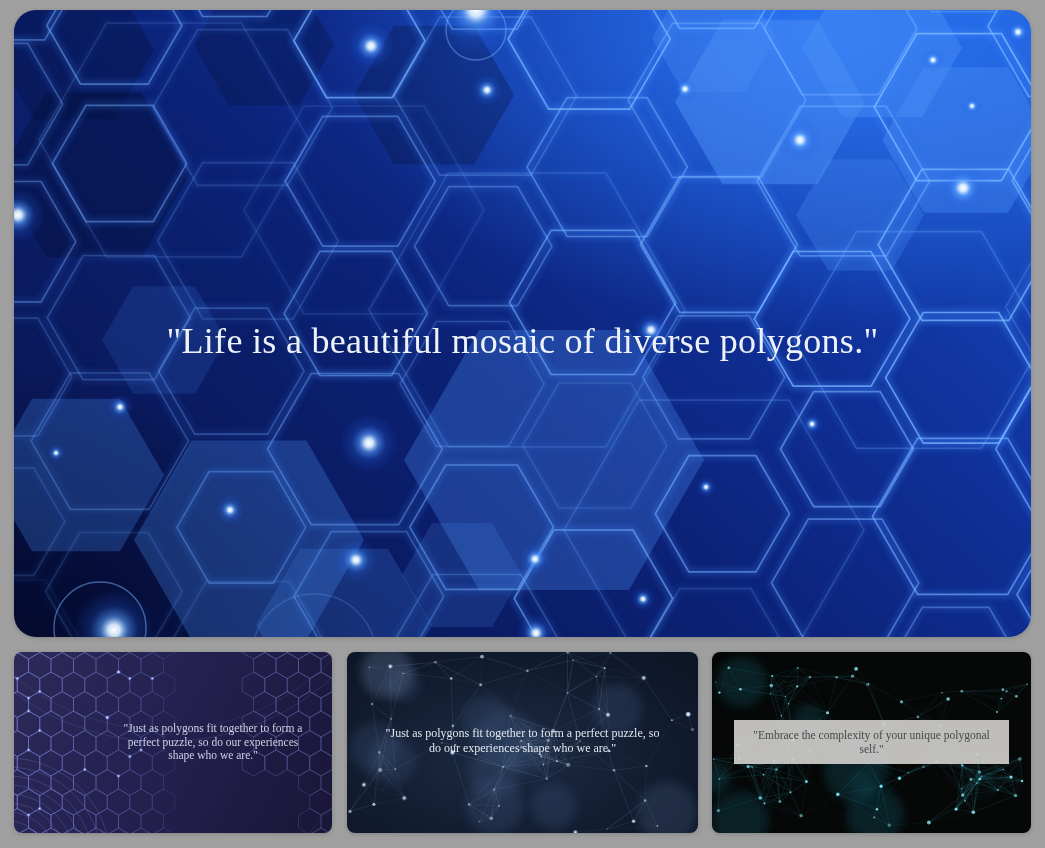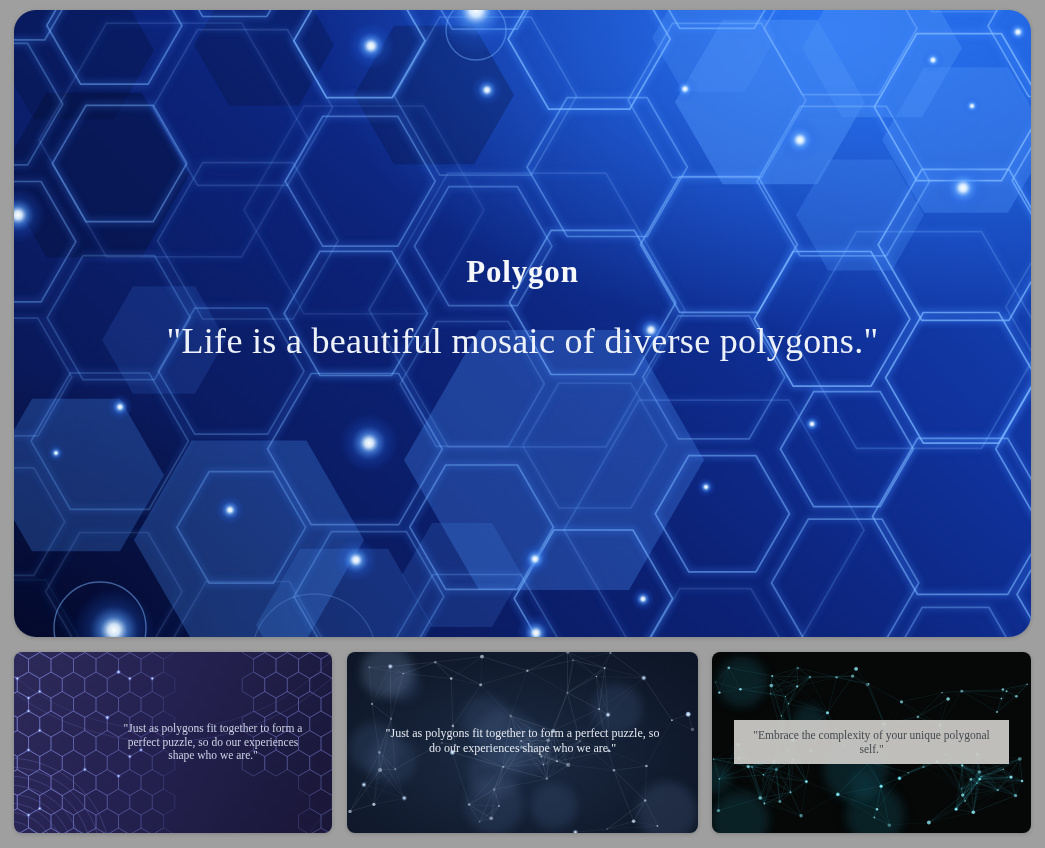--- a/index.html
+++ b/index.html
@@ -243,21 +243,20 @@
         <circle cx="637" cy="320" r="18" fill="url(#dotG)"></circle>
         <circle cx="798" cy="414" r="11" fill="url(#dotG)"></circle>
         <circle cx="521" cy="549" r="16" fill="url(#dotG)"></circle>
         <circle cx="692" cy="477" r="10" fill="url(#dotG)"></circle>
         <circle cx="629" cy="589" r="12" fill="url(#dotG)"></circle>
         <circle cx="522" cy="623" r="20" fill="url(#dotG)"></circle>
         <circle cx="86" cy="618" r="46" fill="none" stroke="#7ab4ff" stroke-width="1.4" opacity="0.5"></circle>
         <circle cx="462" cy="20" r="30" fill="none" stroke="#7ab4ff" stroke-width="1.4" opacity="0.45"></circle>
         <circle cx="300" cy="646" r="62" fill="none" stroke="#7ab4ff" stroke-width="1.4" opacity="0.22"></circle>
       </svg>
-    <h1 class="title">Polygon</h1>
     <p class="quote">"Life is a beautiful mosaic of diverse polygons."</p>
   </section>
 
   <section class="card thumb" id="t1">
     <svg id="t1-bg" viewBox="0 0 318 181">
         <defs>
           <radialGradient id="dotG2">
             <stop offset="0%" stop-color="#ffffff" stop-opacity="1"></stop>
             <stop offset="25%" stop-color="#b9ccff" stop-opacity="0.85"></stop>
             <stop offset="60%" stop-color="#7d92ff" stop-opacity="0.3"></stop>

